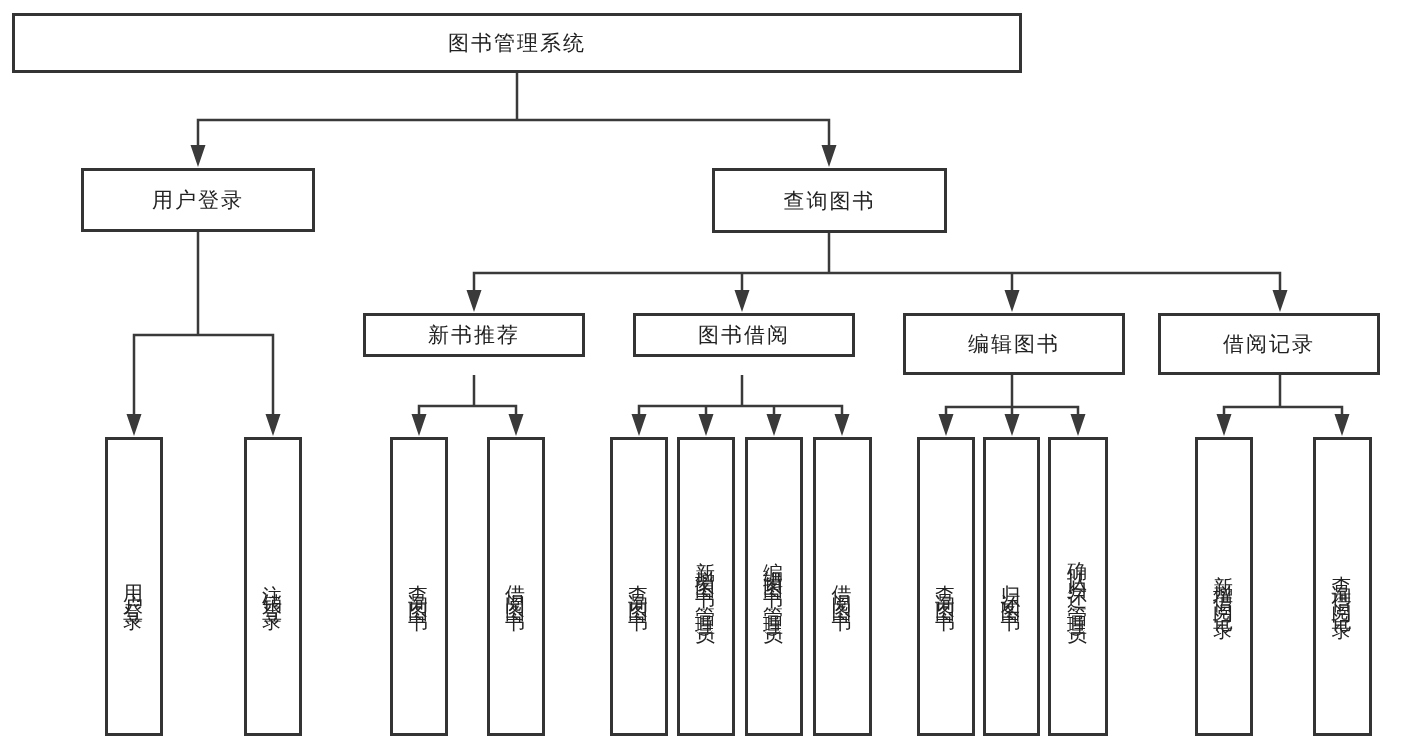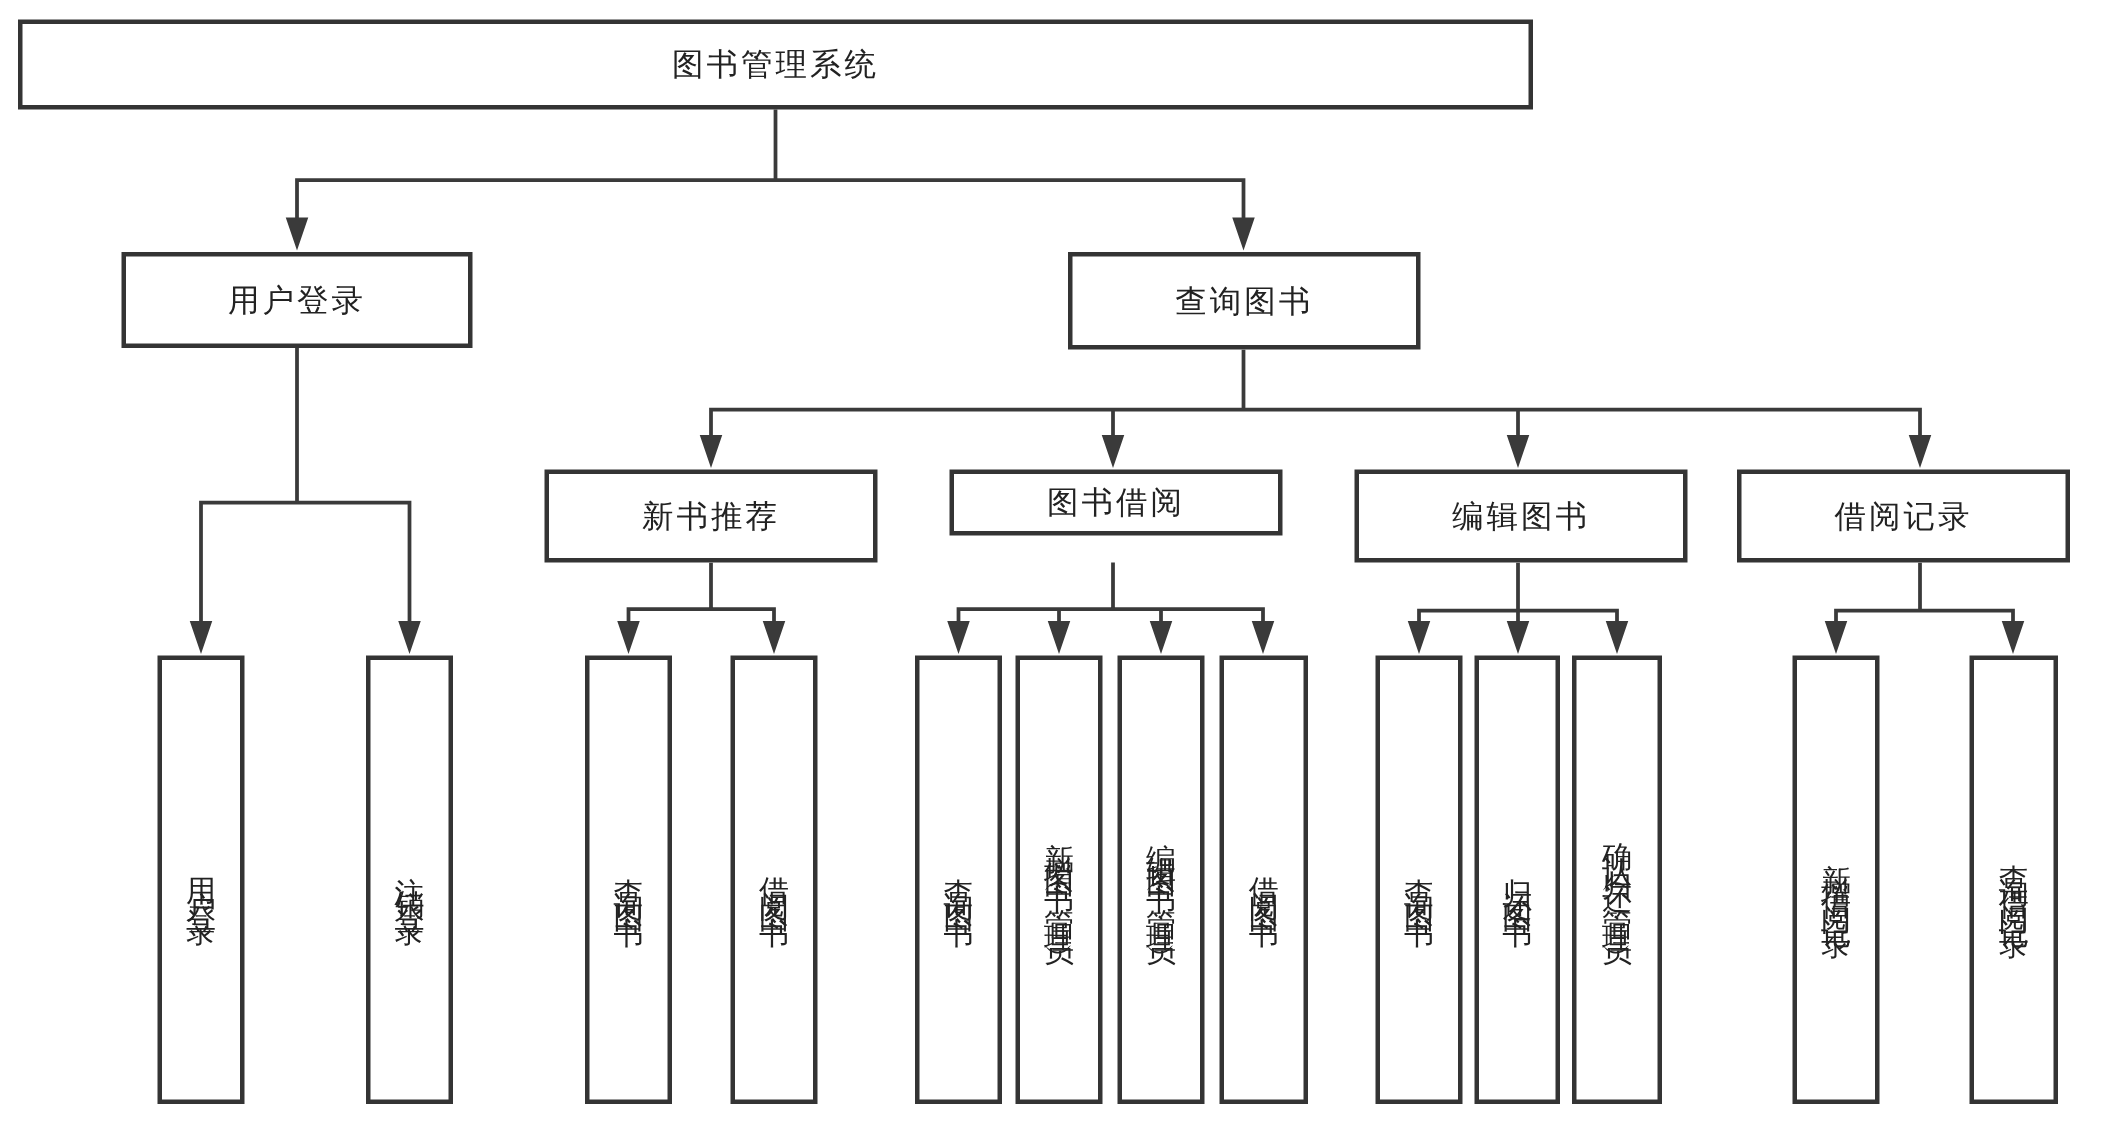--- a/index.html
+++ b/index.html
@@ -111,21 +111,21 @@
     <span>图书管理系统</span>
   </div>
 
   <div class="node hbox" style="left:81px;top:168px;width:234px;height:64px">
     <span>用户登录</span>
   </div>
   <div class="node hbox" style="left:712px;top:168px;width:235px;height:65px">
     <span>查询图书</span>
   </div>
 
-  <div class="node hbox" style="left:363px;top:313px;width:222px;height:62px">
+  <div class="node hbox" style="left:363px;top:313px;width:222px;height:44px">
     <span>新书推荐</span>
   </div>
   <div class="node hbox" style="left:633px;top:313px;width:222px;height:44px">
     <span>图书借阅</span>
   </div>
   <div class="node hbox" style="left:903px;top:313px;width:222px;height:62px">
     <span>编辑图书</span>
   </div>
   <div class="node hbox" style="left:1158px;top:313px;width:222px;height:62px">
     <span>借阅记录</span>

